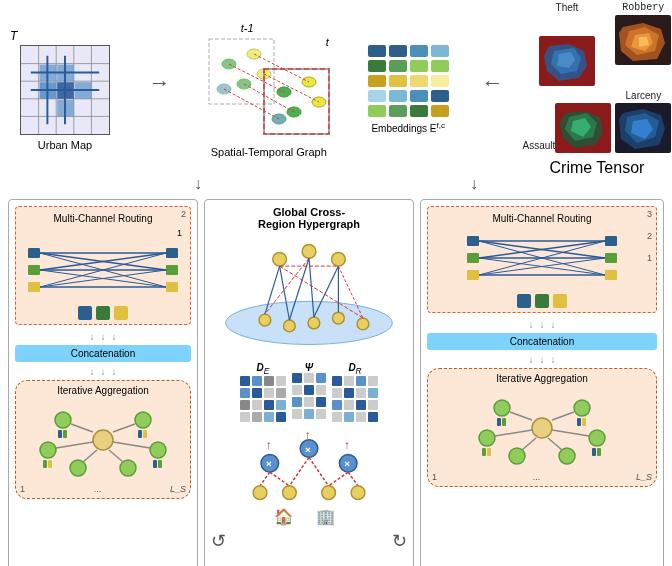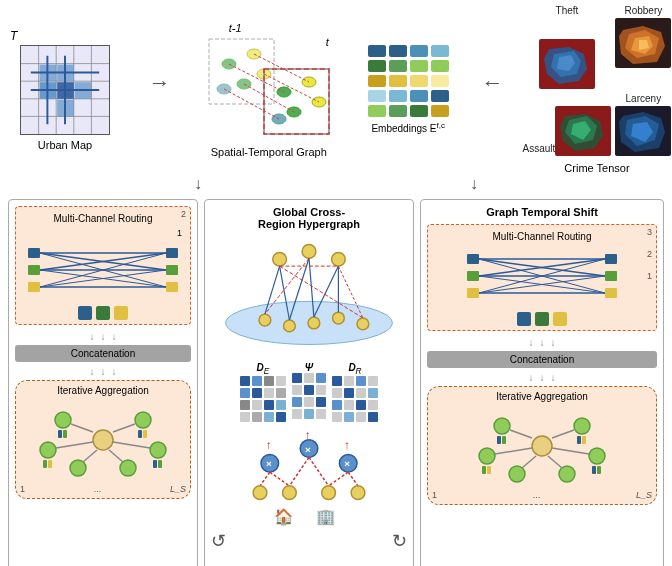--- a/index.html
+++ b/index.html
@@ -154,21 +154,21 @@
     }
 
     .crime-img-label {
       font-size: 10px;
       text-align: center;
       color: #222;
       margin-bottom: 2px;
     }
 
     .crime-caption {
-      font-size: 11px;
+      font-size: 16px;
       text-align: center;
       margin-top: 2px;
     }
 
     
     .bottom-section {
       display: flex;
       gap: 6px;
       padding: 4px 8px 8px 8px;
       height: 388px;
@@ -248,21 +248,21 @@
     }
 
     .dot-sq {
       width: 14px;
       height: 14px;
       border-radius: 2px;
     }
 
     
     .concat-box {
-      background: #a3a3a3;
+      background: #7dd3fc;
       border-radius: 3px;
       padding: 3px 6px;
       text-align: center;
       font-size: 10px;
       margin-bottom: 4px;
     }
 
     .arrows-row {
       display: flex;
       justify-content: center;
@@ -385,21 +385,21 @@
           <line x1="10" y1="27" x2="80" y2="27" stroke="#2a5a9a" stroke-width="2"></line>
           <line x1="10" y1="45" x2="80" y2="45" stroke="#2a5a9a" stroke-width="2"></line>
         </svg>
       </div>
       <span class="urban-map-caption">Urban Map</span>
     </div>
 
     <div class="arrow-right">→</div>
 
     <div class="stg-block">
-      <div style="font-style:italic; font-size:11px; align-self:flex-start; margin-left:30px; margin-bottom:2px;">t-1</div>
+      <div style="font-style:italic; font-size:11px; align-self:flex-start; margin-left:42px; margin-bottom:2px;">t-1</div>
       <div style="font-style:italic; font-size:11px; align-self:flex-end; margin-right:10px; margin-bottom:-14px;">t</div>
       <div class="stg-diagram">
         <svg viewBox="0 0 130 110" xmlns="http://www.w3.org/2000/svg">
 
           <g opacity="0.7">
             <rect x="5" y="5" width="65" height="65" fill="none" stroke="#888" stroke-width="1" stroke-dasharray="4,2"></rect>
 
             <ellipse cx="25" cy="30" rx="7" ry="5" fill="#5a5" stroke="#2a2" stroke-width="1"></ellipse>
             <ellipse cx="50" cy="20" rx="7" ry="5" fill="#e8e840" stroke="#a8a820" stroke-width="1"></ellipse>
             <ellipse cx="40" cy="50" rx="7" ry="5" fill="#5a5" stroke="#2a2" stroke-width="1"></ellipse>
@@ -483,21 +483,21 @@
             <svg viewBox="0 0 56 50" xmlns="http://www.w3.org/2000/svg">
               <rect width="56" height="50" fill="#8b1a1a"></rect>
 
               <path d="M10,10 L30,8 L45,15 L48,30 L40,42 L20,45 L8,35 L5,20 Z" fill="#2060a0" opacity="0.8"></path>
               <path d="M15,15 L35,12 L42,22 L38,35 L22,38 L12,28 Z" fill="#3080c0" opacity="0.7"></path>
               <path d="M20,18 L32,16 L36,24 L30,32 L18,30 Z" fill="#5090d0" opacity="0.8"></path>
             </svg>
           </div>
         </div>
 
-        <div style="display:flex; flex-direction:column; align-items:center;">
+        <div style="display:flex; flex-direction:column; align-items:center;font-family:Liberation Mono, monospace;">
           <span class="crime-img-label">Robbery</span>
           <div class="crime-img">
             <svg viewBox="0 0 56 50" xmlns="http://www.w3.org/2000/svg">
               <rect width="56" height="50" fill="#2a1a1a"></rect>
 
               <path d="M8,12 L28,8 L46,14 L50,28 L42,44 L18,46 L6,36 L4,18 Z" fill="#c06020" opacity="0.8"></path>
               <path d="M14,16 L30,12 L44,20 L40,36 L22,40 L10,30 Z" fill="#e08030" opacity="0.7"></path>
               <path d="M20,20 L34,18 L38,28 L30,36 L16,32 Z" fill="#f0a040" opacity="0.8"></path>
               <path d="M24,22 L32,22 L34,30 L24,32 Z" fill="#f8c060" opacity="0.9"></path>
             </svg>
@@ -765,21 +765,20 @@
         </svg>
       </div>
 
       <div style="display:flex; justify-content:space-between; margin-top: 2px;">
         <span style="font-size:18px; color:#555;">↺</span>
         <span style="font-size:18px; color:#555;">↻</span>
       </div>
     </div>
 
     <div class="gts-block">
-      <div class="block-title">Graph Temporal Shift</div>
 
       <div class="mcr-box">
         <div style="position:absolute; right:4px; top:2px; display:flex; flex-direction:column; gap:12px; font-size:9px; color:#555;">
           <span>3</span>
           <span>2</span>
           <span>1</span>
         </div>
         <div class="mcr-title">Multi-Channel Routing</div>
         
         <svg class="mcr-network" viewBox="0 0 160 60" xmlns="http://www.w3.org/2000/svg">

